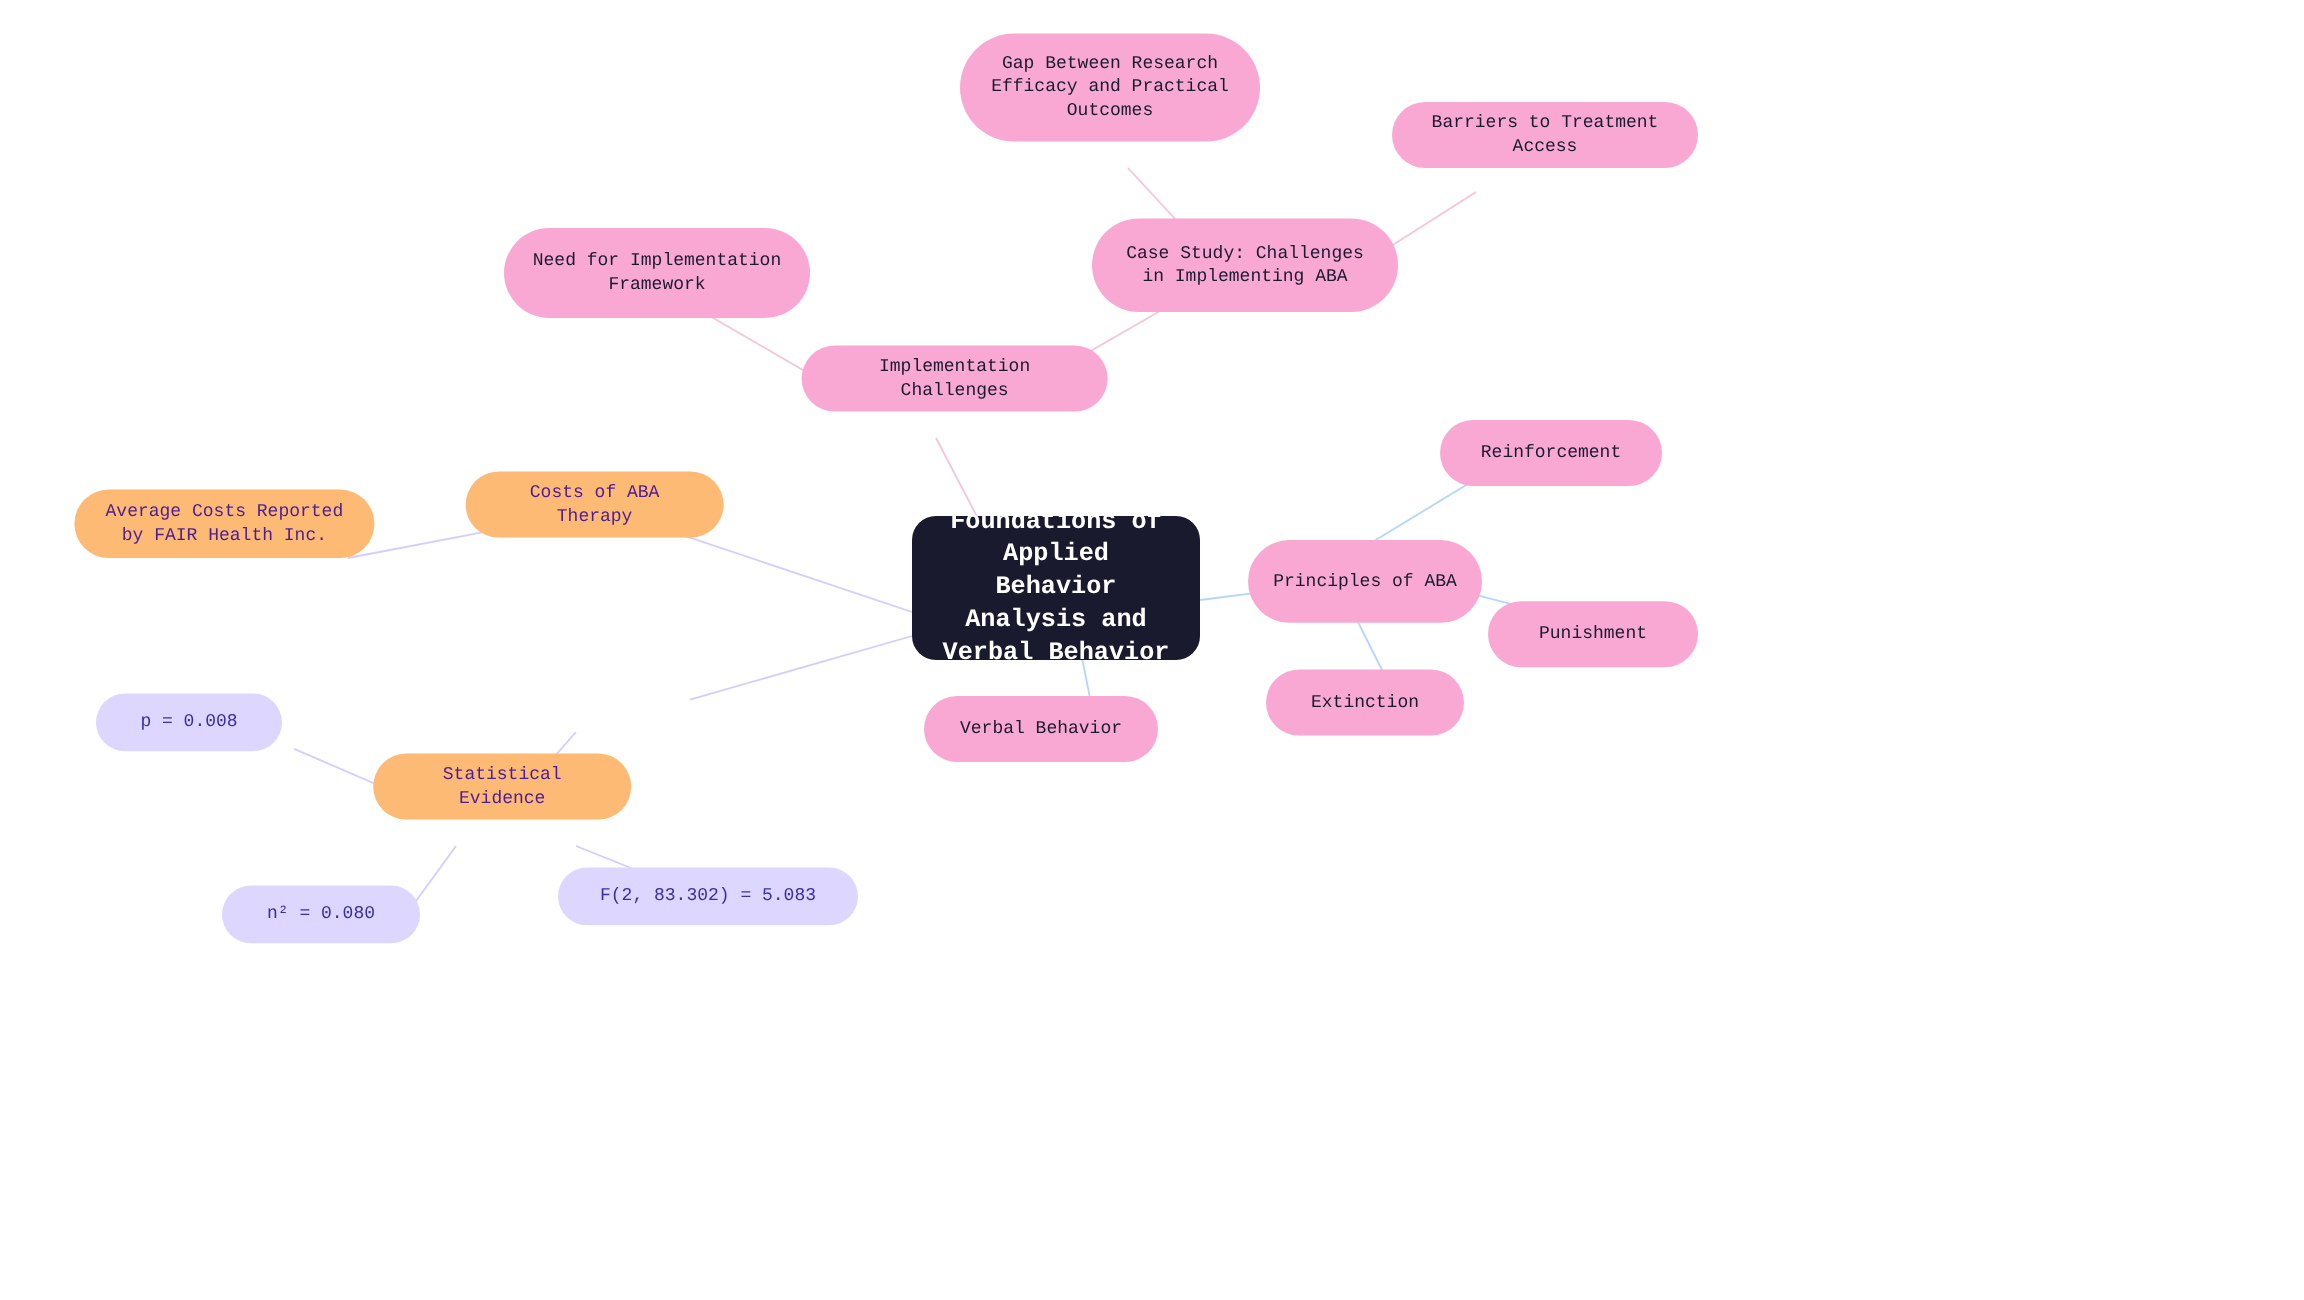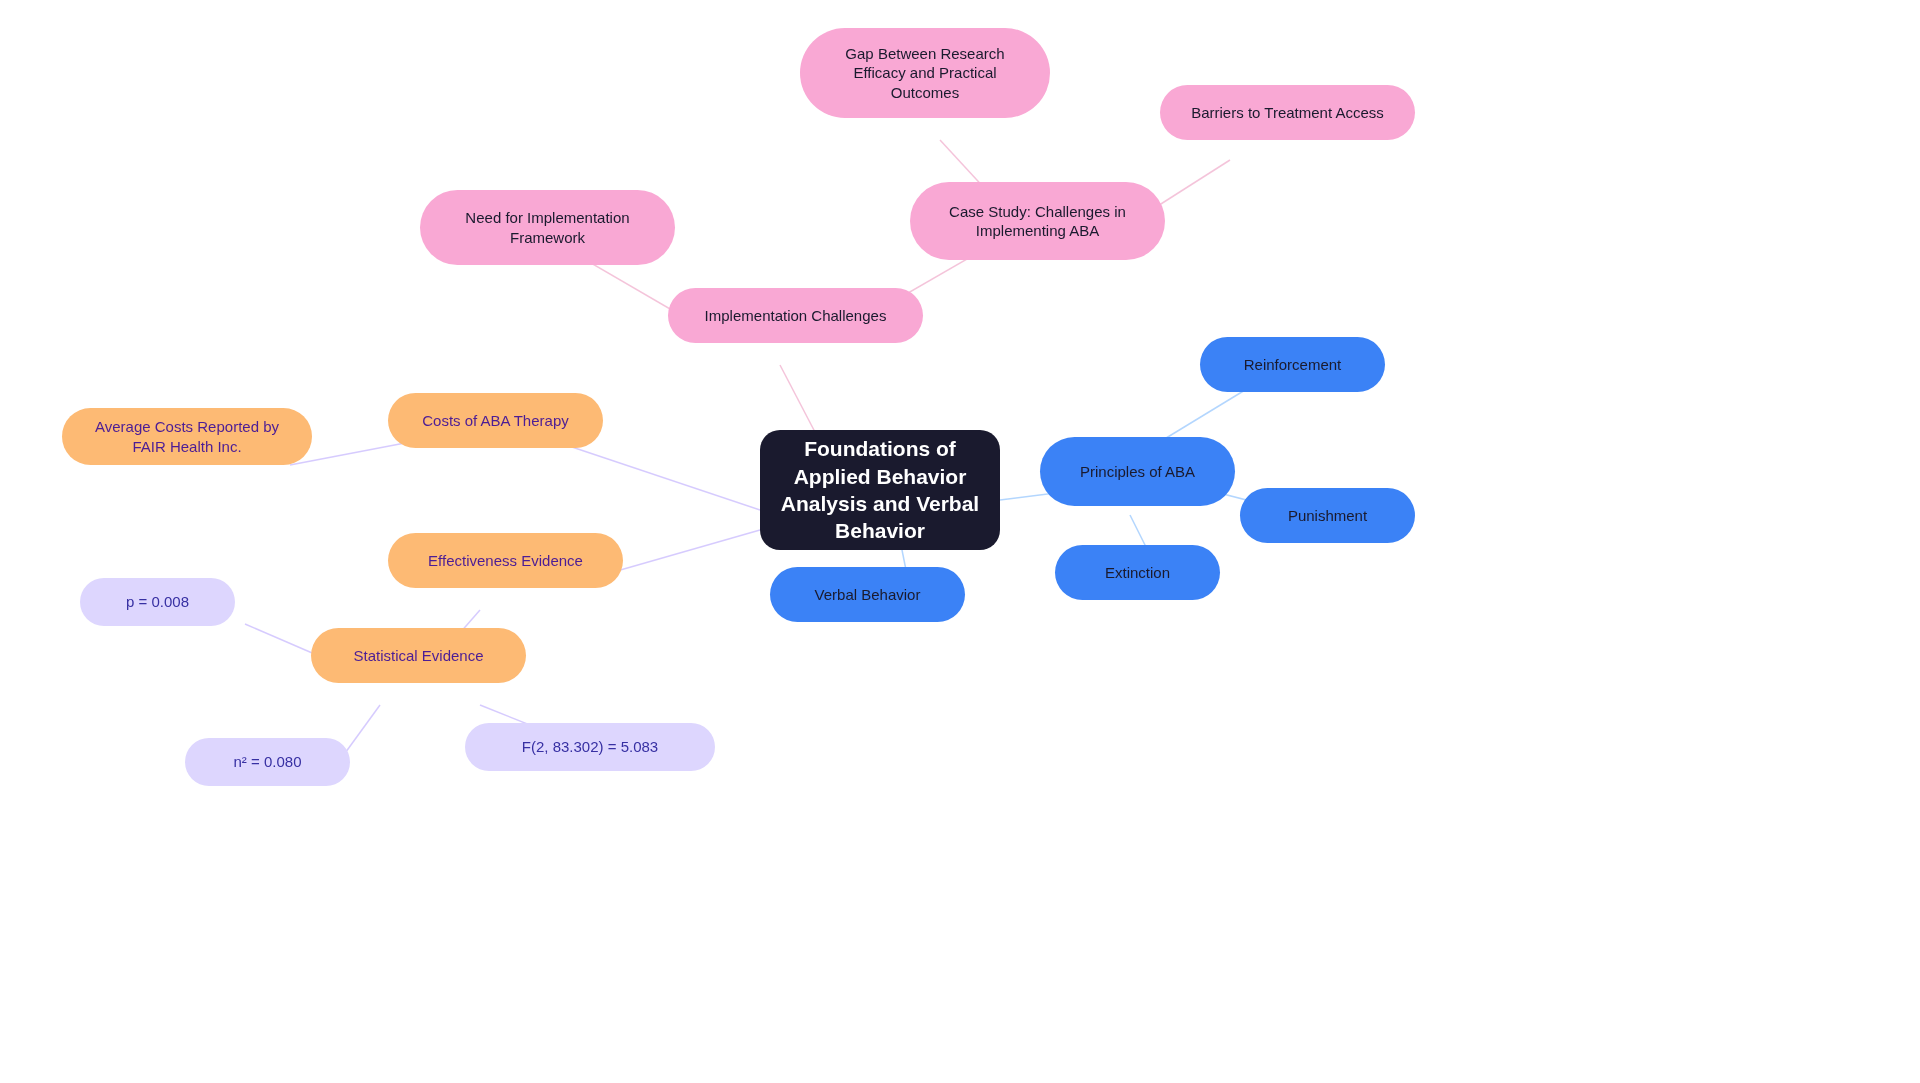--- a/index.html
+++ b/index.html
@@ -27,39 +27,41 @@
       position: absolute;
       border-radius: 50px;
       display: flex;
       align-items: center;
       justify-content: center;
       text-align: center;
       font-size: 15px;
       line-height: 1.3;
       padding: 14px 20px;
       cursor: pointer;
+      font-family: Liberation Mono, monospace;
     }
     .node-center {
       background: #1a1a2e;
       color: #ffffff;
       font-size: 21px;
       font-weight: 600;
       border-radius: 20px;
       width: 240px;
       height: 120px;
       padding: 16px 20px;
     }
     .node-pink-light {
       background: #f9a8d4;
       color: #1a1a2e;
       border: none;
     }
     .node-blue-light {
-      background: #3b82f6;
+      background: #f9a8d4;
       color: #1a1a2e;
+      margin-top: 13px;
     }
     .node-purple-light {
       background: #fdba74;
       color: #4c1d95;
     }
     .node-lavender {
       background: #ddd6fe;
       color: #3730a3;
     }
   </style>
@@ -130,23 +132,20 @@
   </div>
 
   <div class="node node-purple-light" style="left: 388px; top: 393px; width: 215px; height: 55px;">
     <span>Costs of ABA Therapy</span>
   </div>
 
   <div class="node node-purple-light" style="left: 62px; top: 408px; width: 250px; height: 57px;">
     <span>Average Costs Reported by FAIR Health Inc.</span>
   </div>
 
-  <div class="node node-purple-light" style="left: 388px; top: 533px; width: 235px; height: 55px;">
-    <span>Effectiveness Evidence</span>
-  </div>
 
   <div class="node node-purple-light" style="left: 311px; top: 628px; width: 215px; height: 55px;">
     <span>Statistical Evidence</span>
   </div>
 
   <div class="node node-lavender" style="left: 80px; top: 578px; width: 155px; height: 48px;">
     <span>p = 0.008</span>
   </div>
 
   <div class="node node-lavender" style="left: 185px; top: 738px; width: 165px; height: 48px;">

